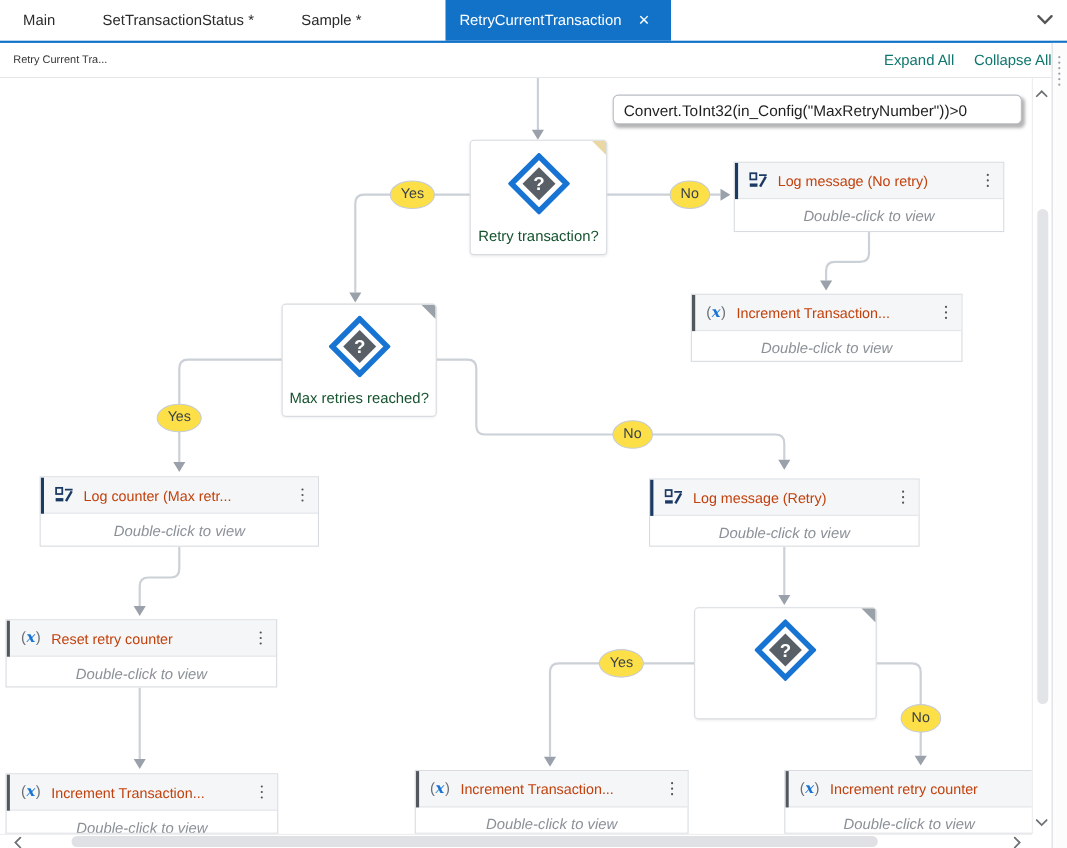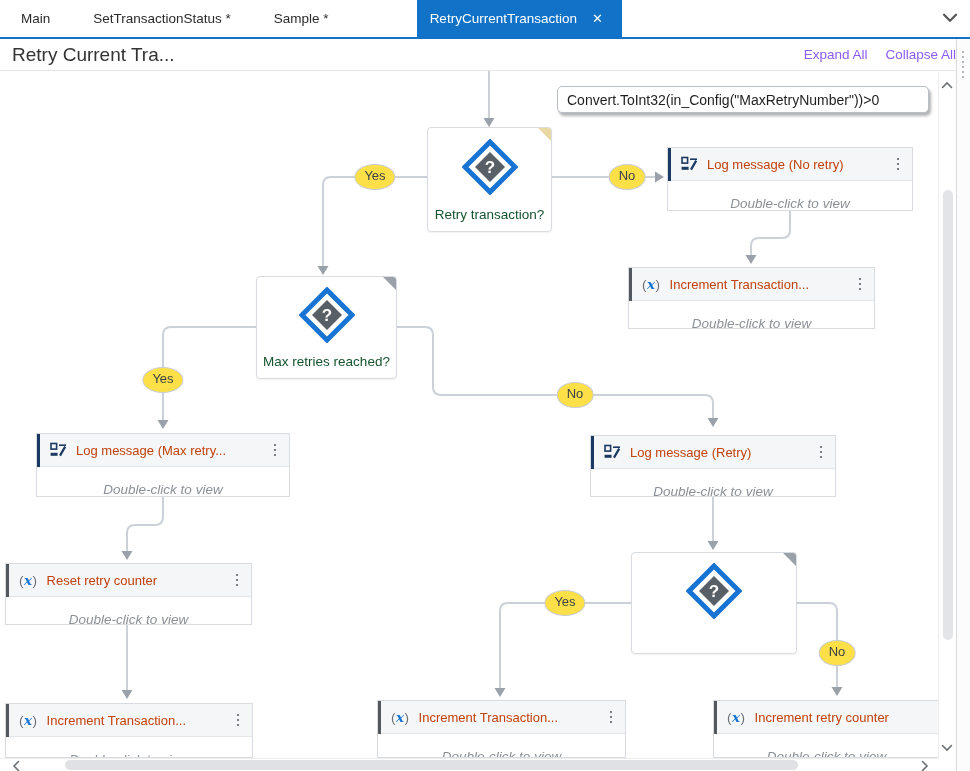--- a/index.html
+++ b/index.html
@@ -4,31 +4,31 @@
 <style>
   * { margin:0; padding:0; box-sizing:border-box; }
   html,body { width:970px; height:771px; overflow:hidden; background:#fff;
     font-family:"Liberation Sans", sans-serif; }
   #app { position:relative; width:970px; height:771px; background:#fff; overflow:hidden; }
 
   
   .tabbar { position:relative; height:39px; background:#fff; border-bottom:2px solid #1172c8; display:flex; align-items:stretch; }
   #tabs { display:flex; align-items:stretch; padding-left:21px; }
   .tab { display:flex; align-items:center; margin-right:43px; font-size:13.5px; color:#2b2b2b; cursor:default; white-space:nowrap; }
-  .tab.active { background:#1172c8; color:#fff; margin:0 0 0 45px; padding:0 16px 0 13px; gap:12px; }
+  .tab.active { background:#1172c8; color:#fff; margin:0 0 0 33px; padding:0 16px 0 13px; gap:12px; }
   .tab-close { font-size:13px; color:#fff; line-height:1; padding:2px 3px; }
   .tab-chevron { position:absolute; right:12px; top:10px; width:16px; height:16px; color:#555; }
   .tab-chevron svg, .sb-btn svg { width:100%; height:100%; display:block; }
 
   
   .toolbar { height:32px; display:flex; align-items:center; justify-content:space-between;
     border-bottom:1px solid #e4e6e8; padding:0 14px 0 12px; background:#fff; }
-  .crumb { font-size:19px; color:#333; }
+  .crumb { font-size:10px; color:#333; }
   .tb-links { display:flex; gap:18px; }
-  .tb-links span { font-size:13.5px; color:#8b5cf6; cursor:pointer; }
+  .tb-links span { font-size:13.5px; color:#0f766e; cursor:pointer; }
 
   
   .canvas { position:absolute; left:0; top:71px; width:970px; height:700px; background:#fff; }
   svg.wires { position:absolute; inset:0; width:970px; height:771px; pointer-events:none; }
   .wires path.line { fill:none; stroke:#ccd1d8; stroke-width:2; }
   .wires path.arrow { fill:#9aa1aa; stroke:none; }
 
   
   .annotation { position:absolute; left:557px; top:86px; width:372px; height:27px;
     background:#fff; border:1px solid #b9bec5; border-radius:5px;
@@ -47,21 +47,21 @@
   
   .activity { position:absolute; background:#fff; border:1px solid #d8dce0; overflow:hidden; }
   .act-head { position:relative; height:33px; background:#f5f6f8; border-bottom:1px solid #e3e6e9;
     display:flex; align-items:center; padding:0 10px 0 13px; gap:9px; }
   .stripe { position:absolute; left:0; top:0; width:3px; height:33px; }
   .stripe.log { background:#1b3a63; }
   .stripe.assign { background:#53585e; }
   .act-title { font-size:13px; color:#c2410c; white-space:nowrap; overflow:hidden; flex:1; }
   .menu { display:flex; flex-direction:column; gap:2.5px; padding:4px 3px; cursor:pointer; }
   .menu i { width:2.5px; height:2.5px; border-radius:50%; background:#4f545a; }
-  .act-body { height:30px; display:flex; align-items:flex-end; justify-content:center; }
+  .act-body { height:30px; display:flex; align-items:center; justify-content:center; }
   .act-body span { font-size:13.5px; font-style:italic; color:#8b9097; }
 
   .log-ico { width:17px; height:16px; flex:0 0 auto; }
   .assign-ico { font-size:13.5px; white-space:nowrap; flex:0 0 auto; color:#6b7075; letter-spacing:.5px; }
   .assign-ico b { color:#1874d2; font-style:italic; font-weight:bold; font-family:"DejaVu Serif", serif; }
 
   
   .oval { position:absolute; transform:translate(-50%,-50%); background:#fde047;
     border:1.5px solid #c7ccd3; border-radius:50%; font-size:13px; color:#3c4148;
     padding:3px 9px 4px; line-height:1.3; }
@@ -228,21 +228,21 @@
         <div class="act-head">
           <div class="stripe log"></div>
   <span class="log-ico">
     <svg viewBox="0 0 17 16" width="17" height="16">
       <rect x="1" y="1.5" width="5.6" height="5.6" fill="none" stroke="#1b3a63" stroke-width="1.6"></rect>
       <rect x="0.6" y="10.8" width="7" height="3" fill="#1b3a63"></rect>
       <path d="M9 3.2 H16" stroke="#1b3a63" stroke-width="1.6"></path>
       <path d="M15.2 4.6 L10 13.6" stroke="#1b3a63" stroke-width="2.2"></path>
     </svg>
   </span>
-<span class="act-title">Log message (Max retry...</span>
+<span class="act-title">Log counter (Max retr...</span>
           <div class="menu">
             <i></i>
             <i></i>
             <i></i>
           </div>
         </div>
         <div class="act-body">
           <span>Double-click to view</span>
         </div>
       </div>

